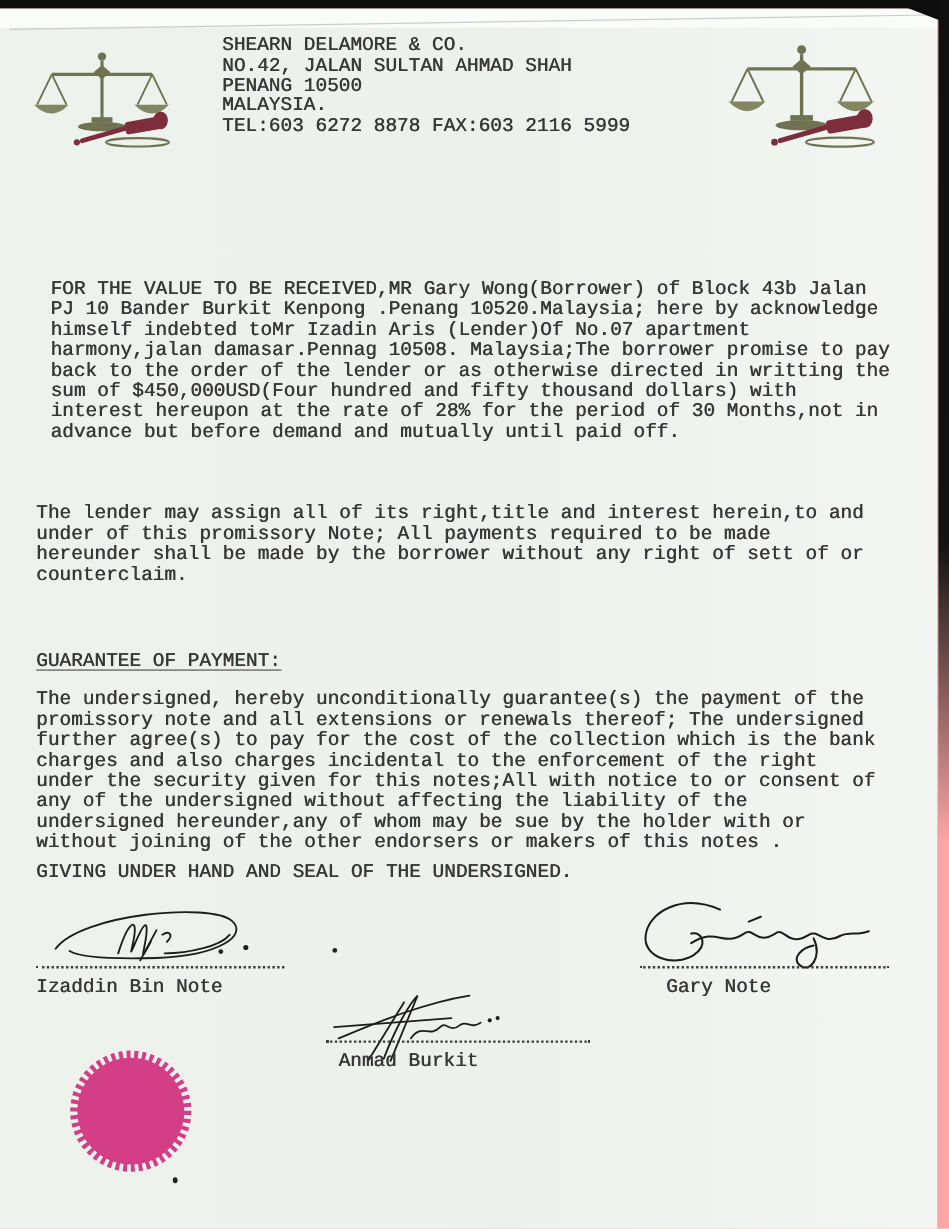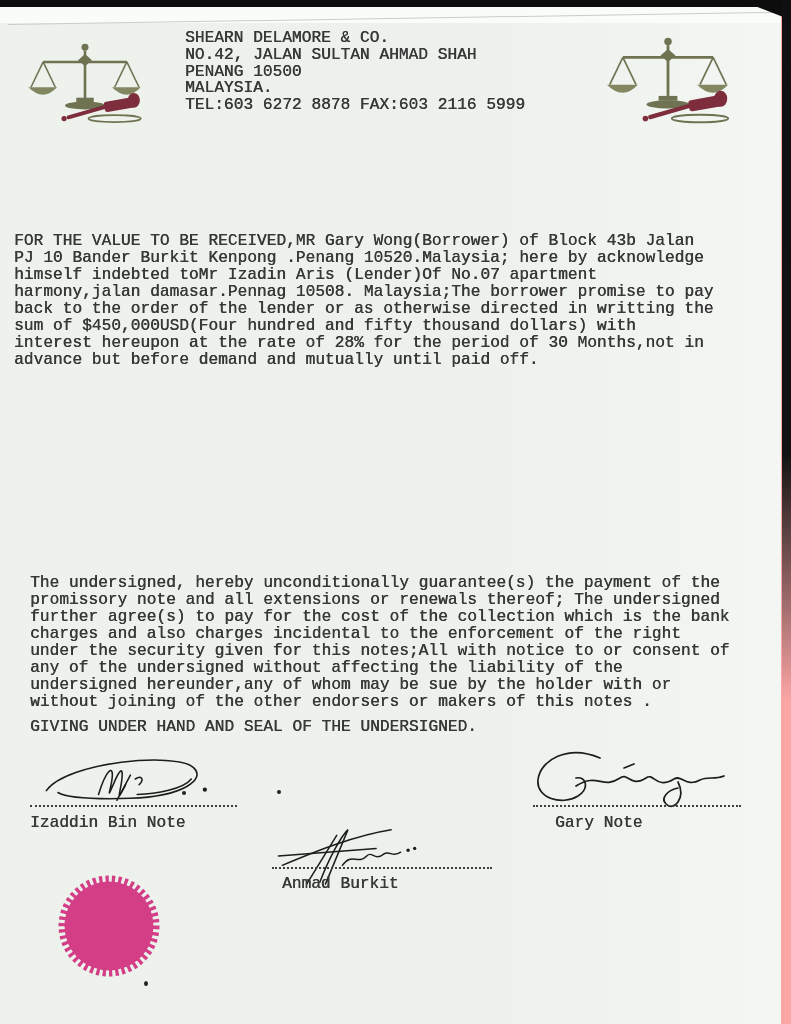--- a/index.html
+++ b/index.html
@@ -12,21 +12,21 @@
                    transform:rotate(-0.9deg);transform-origin:left center;}
   .black-top{position:absolute;left:0;top:0;width:791px;height:7px;background:#0d0d0d;}
   .black-corner{position:absolute;right:0;top:0;width:0;height:0;
                 border-top:20px solid #0d0d0d;border-left:52px solid transparent;}
   .black-right{position:absolute;right:0;top:0;width:9px;height:700px;
                background:linear-gradient(#101010 0%,#131313 65%,rgba(16,16,16,0) 100%);}
   .txt{position:absolute;white-space:pre-wrap;font-size:16.2px;line-height:17px;
        letter-spacing:0;color:#383838;text-shadow:0.4px 0 0 currentColor;}
   .letterhead-address{left:185px;top:30px;line-height:16.8px;}
   .p-deed{left:30px;top:134px;width:742px;}
-  .p-value{left:14px;top:233px;width:742px;}
+  .p-value{left:42px;top:233px;width:742px;}
   .p-assign{left:30px;top:420px;width:742px;}
   .h-guarantee{left:30px;top:543px;text-decoration:underline;text-decoration-color:#8f938f;
                text-underline-offset:3px;text-decoration-thickness:1px;}
   .p-guarantee{left:30px;top:575px;width:742px;}
   .p-giving{left:30px;top:719px;width:742px;}
   .icon-scales{position:absolute;}
   .icon-scales.left{left:24px;top:38px;}
   .icon-scales.right{left:602px;top:32px;}
   .sig{position:absolute;}
   .sig-izaddin{left:38px;top:750px;}
@@ -104,21 +104,26 @@
 
   <div class="txt p-value">FOR THE VALUE TO BE RECEIVED,MR Gary Wong(Borrower) of Block 43b Jalan
 PJ 10 Bander Burkit Kenpong .Penang 10520.Malaysia; here by acknowledge
 himself indebted toMr Izadin Aris (Lender)Of No.07 apartment
 harmony,jalan damasar.Pennag 10508. Malaysia;The borrower promise to pay
 back to the order of the lender or as otherwise directed in writting the
 sum of $450,000USD(Four hundred and fifty thousand dollars) with
 interest hereupon at the rate of 28% for the period of 30 Months,not in
 advance but before demand and mutually until paid off.</div>
 
+  <div class="txt p-assign">The lender may assign all of its right,title and interest herein,to and
+under of this promissory Note; All payments required to be made
+hereunder shall be made by the borrower without any right of sett of or
+counterclaim.</div>
 
+  <div class="txt h-guarantee">GUARANTEE OF PAYMENT:</div>
 
   <div class="txt p-giving">GIVING UNDER HAND AND SEAL OF THE UNDERSIGNED.</div>
 
   <div class="txt p-guarantee">The undersigned, hereby unconditionally guarantee(s) the payment of the
 promissory note and all extensions or renewals thereof; The undersigned
 further agree(s) to pay for the cost of the collection which is the bank
 charges and also charges incidental to the enforcement of the right
 under the security given for this notes;All with notice to or consent of
 any of the undersigned without affecting the liability of the
 undersigned hereunder,any of whom may be sue by the holder with or

